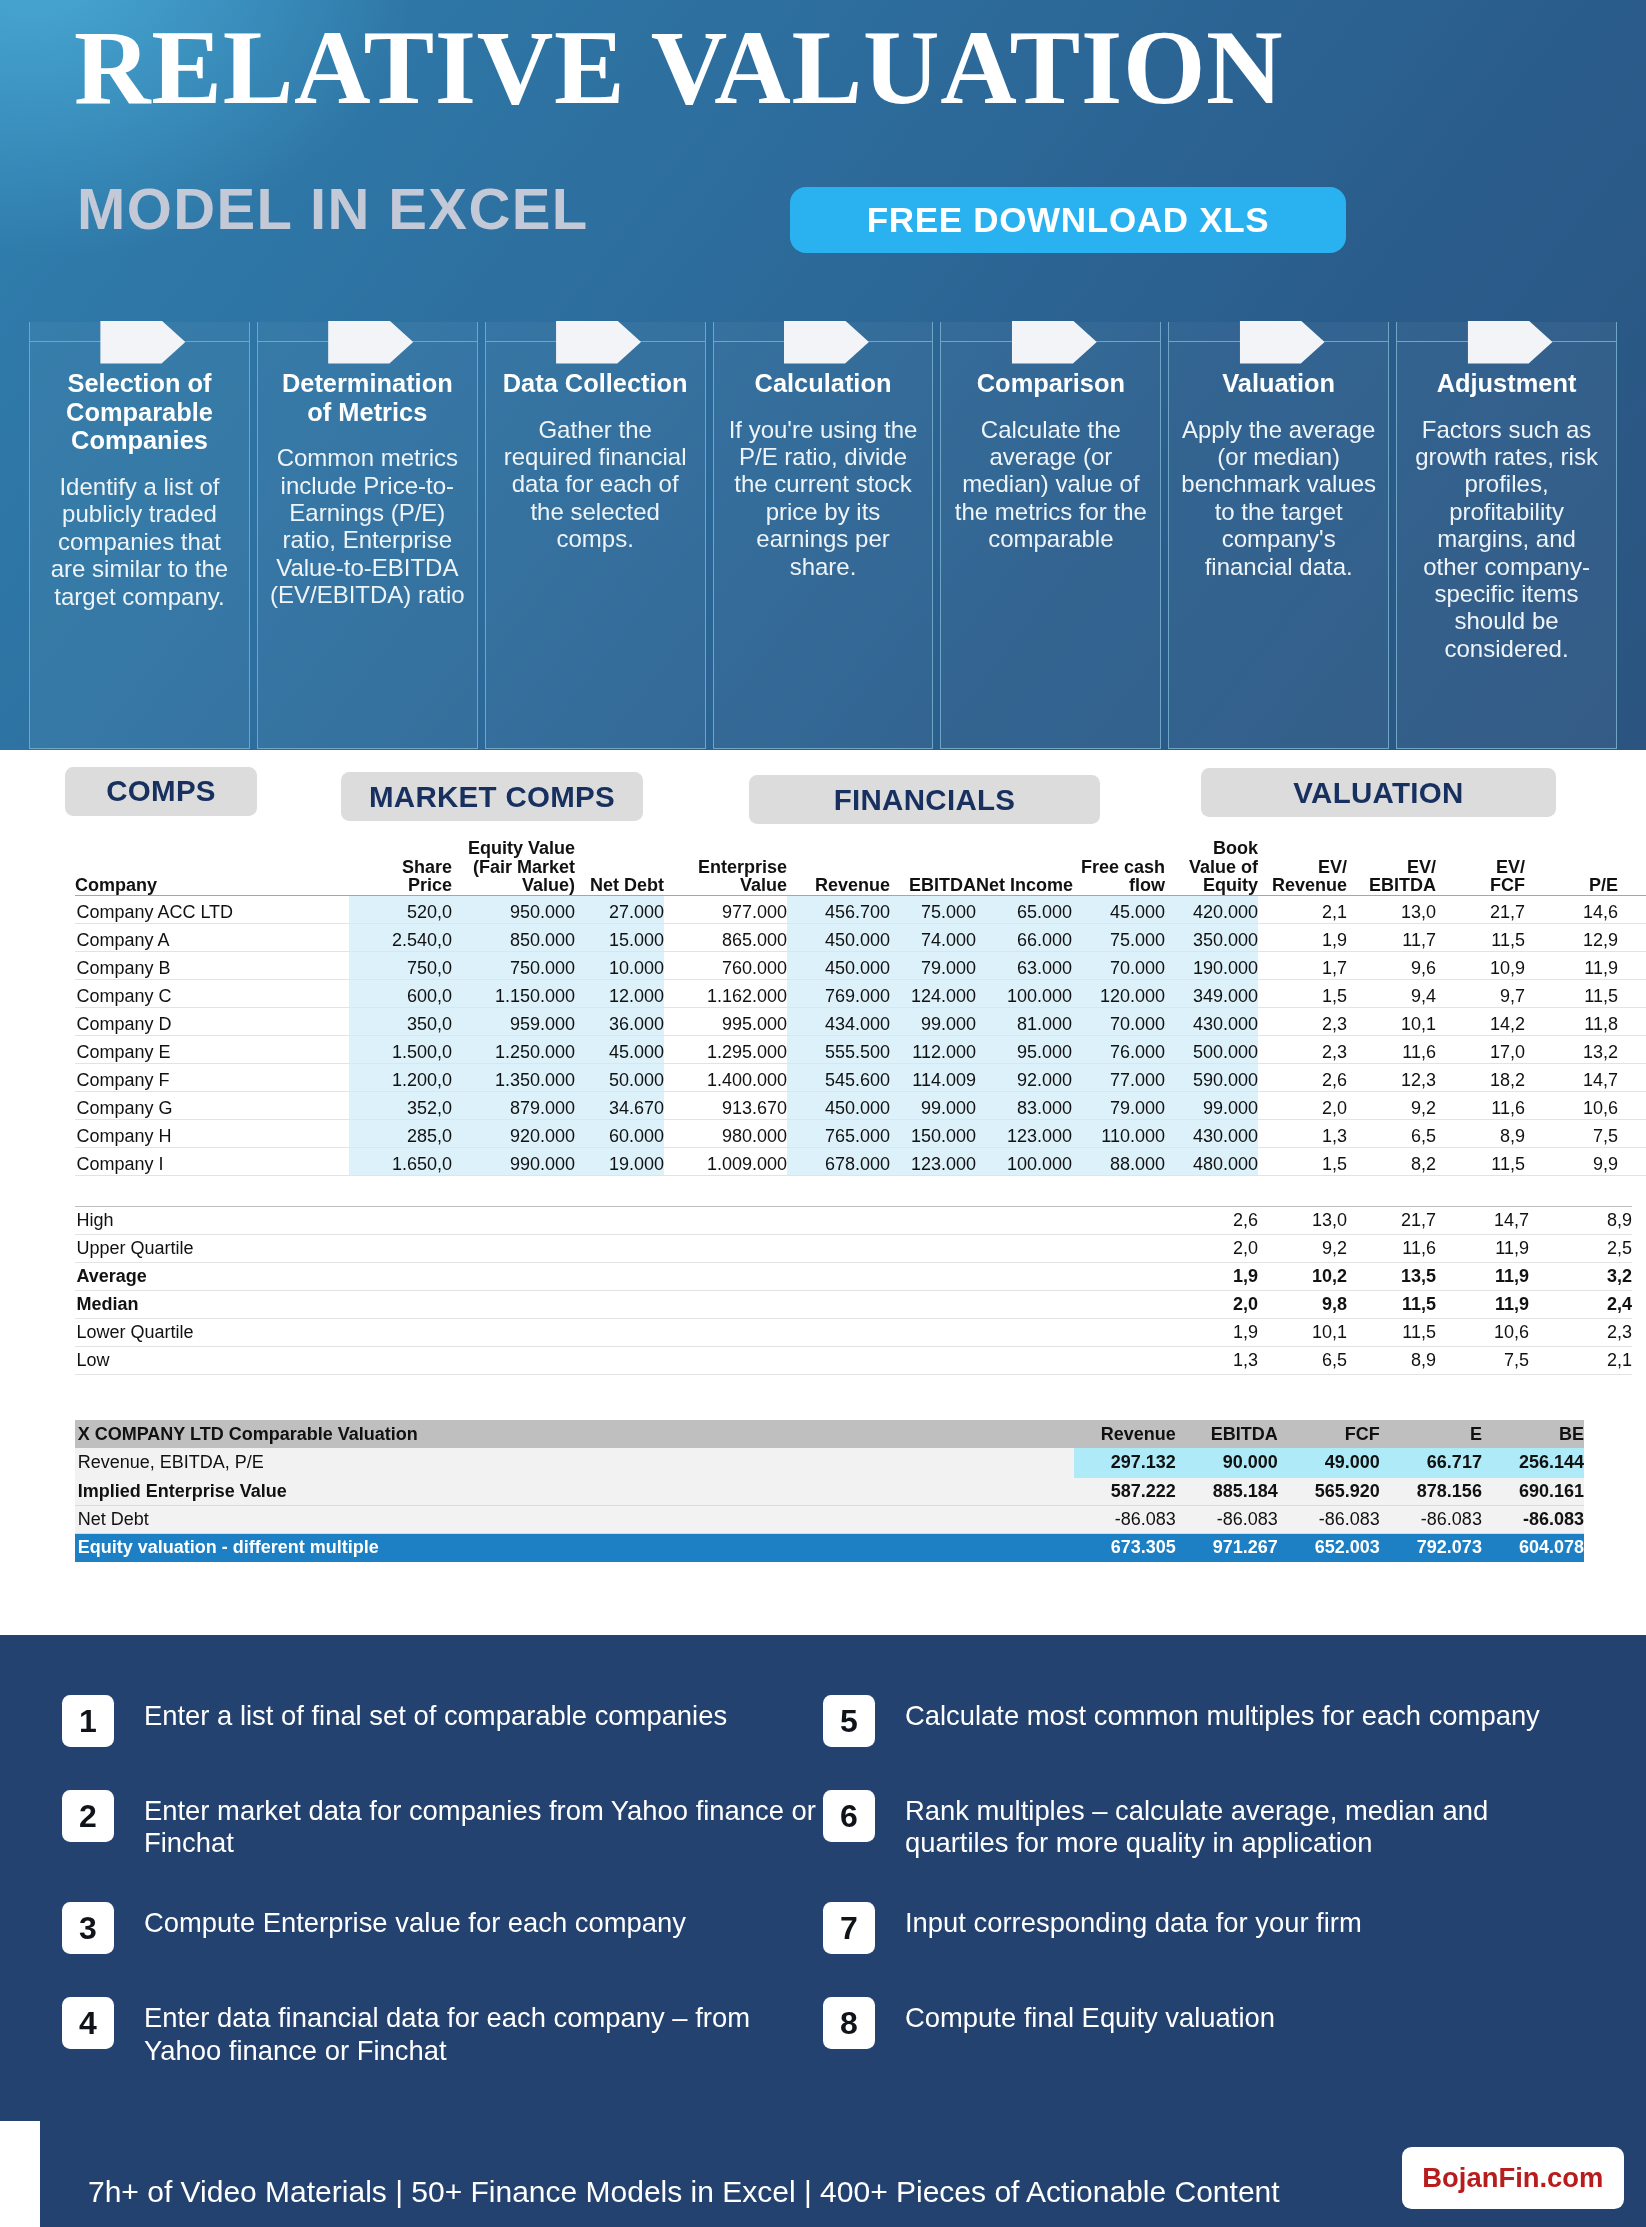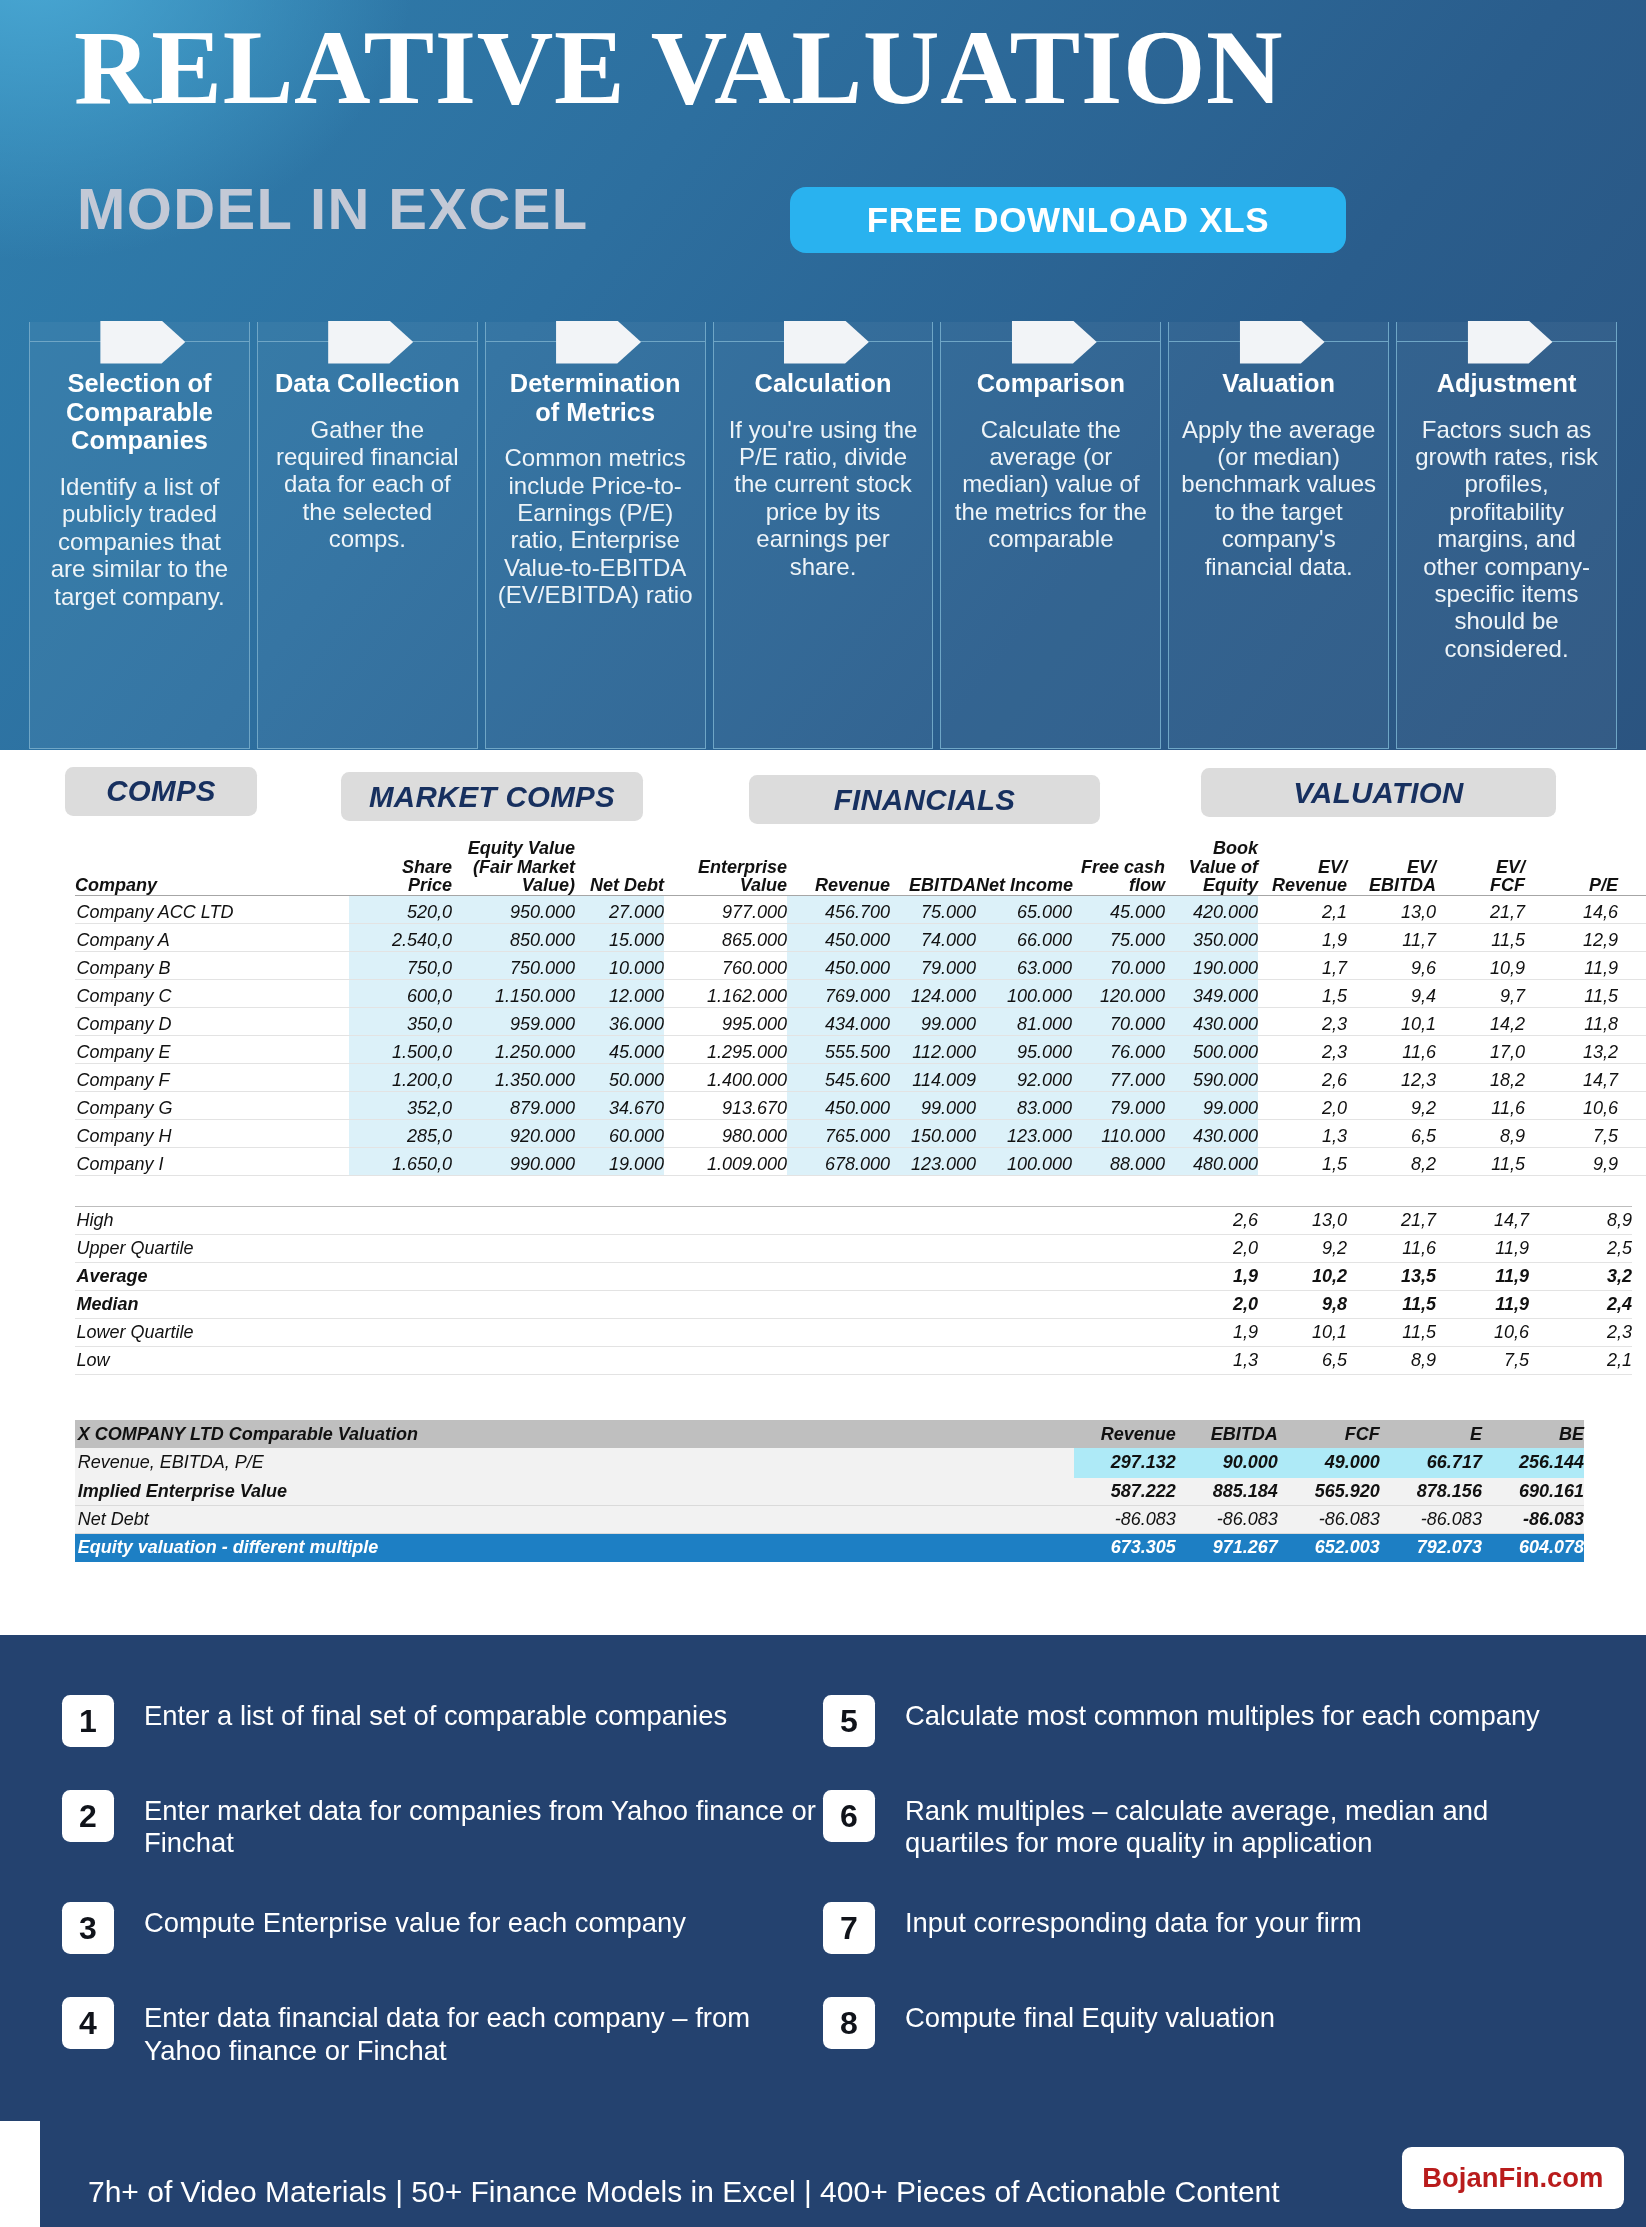--- a/index.html
+++ b/index.html
@@ -113,21 +113,20 @@
     font-weight: 300;
   }
 
   
   .sheet {
     position: relative;
     width: 1360px;
     height: 885px;
     background: #ffffff;
     padding: 0;
-    font-style: italic;
   }
 
   .pills {
     position: relative;
     height: 89px;
   }
   .pill {
     position: absolute;
     top: 16.5px;
     height: 49px;
@@ -298,26 +297,26 @@
   <div class="hero-sub">MODEL IN EXCEL</div>
   <div class="hero-btn">FREE DOWNLOAD XLS</div>
 
   <div class="process" id="process-strip">
 
   <div class="pcard">
         <div class="pcard-title">Selection of Comparable Companies</div>
         <div class="pcard-body">Identify a list of publicly traded companies that are similar to the target company.</div>
       </div>
       <div class="pcard">
+        <div class="pcard-title">Determination of Metrics</div>
+        <div class="pcard-body">Common metrics include Price-to-Earnings (P/E) ratio, Enterprise Value-to-EBITDA (EV/EBITDA) ratio</div>
+      </div>
+      <div class="pcard">
         <div class="pcard-title">Data Collection</div>
         <div class="pcard-body">Gather the required financial data for each of the selected comps.</div>
-      </div>
-      <div class="pcard">
-        <div class="pcard-title">Determination of Metrics</div>
-        <div class="pcard-body">Common metrics include Price-to-Earnings (P/E) ratio, Enterprise Value-to-EBITDA (EV/EBITDA) ratio</div>
       </div>
       <div class="pcard">
         <div class="pcard-title">Calculation</div>
         <div class="pcard-body">If you're using the P/E ratio, divide the current stock price by its earnings per share.</div>
       </div>
       <div class="pcard">
         <div class="pcard-title">Comparison</div>
         <div class="pcard-body">Calculate the average (or median) value of the metrics for the comparable</div>
       </div>
       <div class="pcard">

